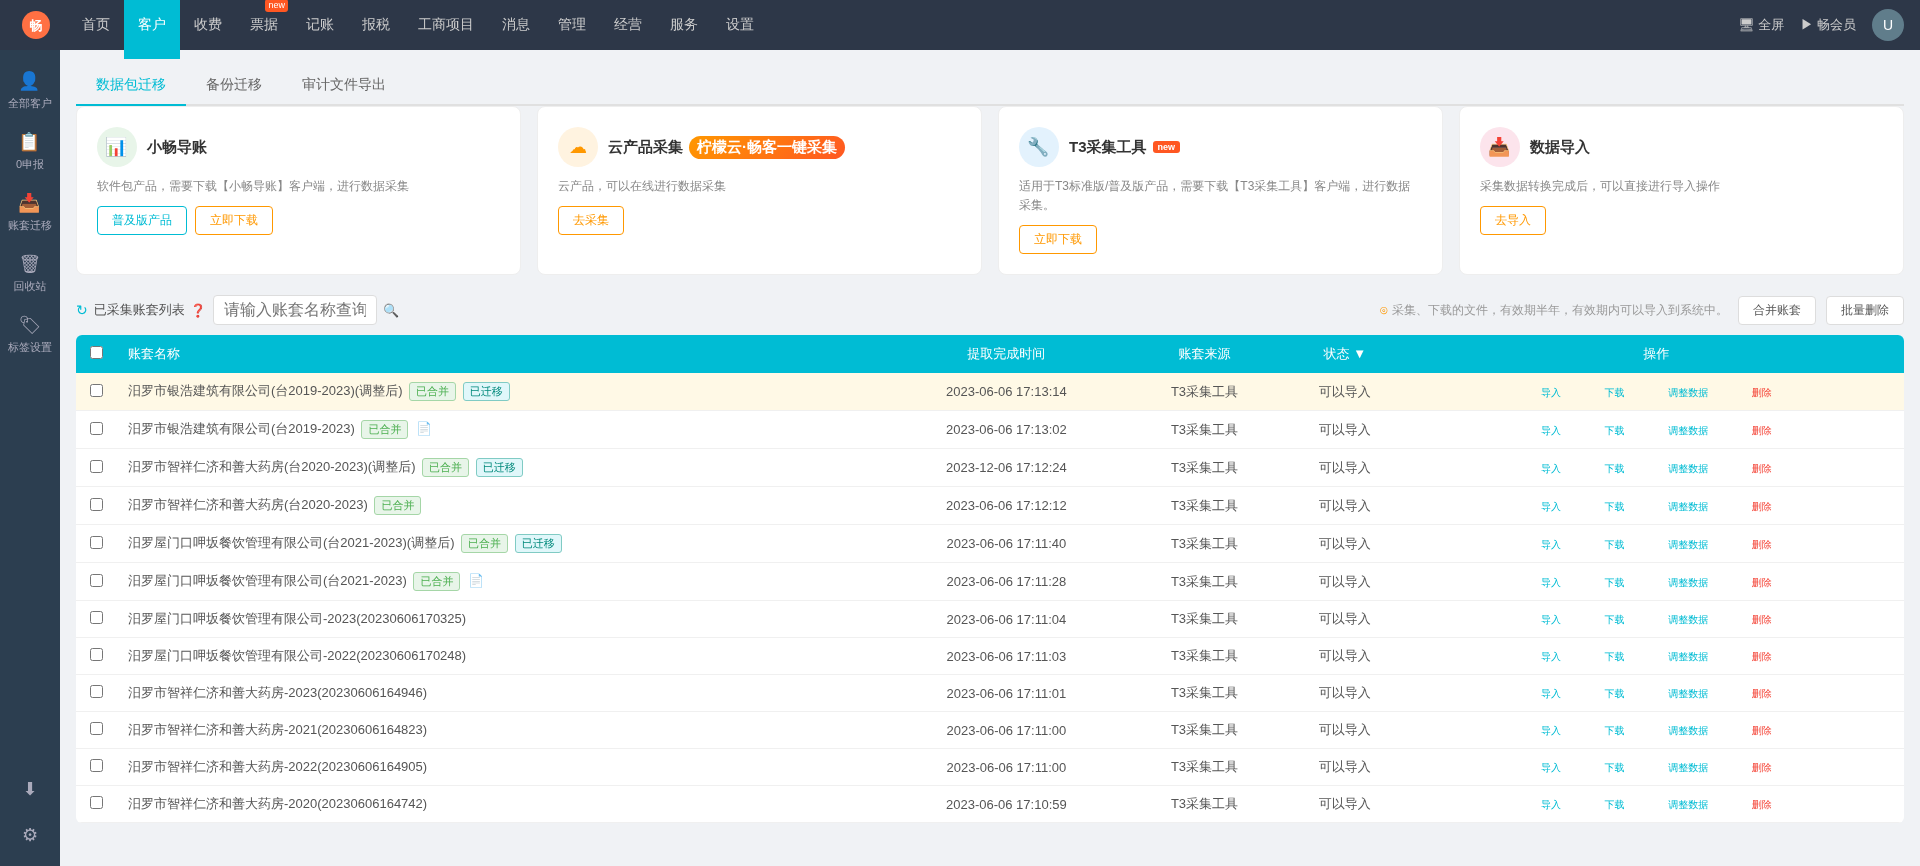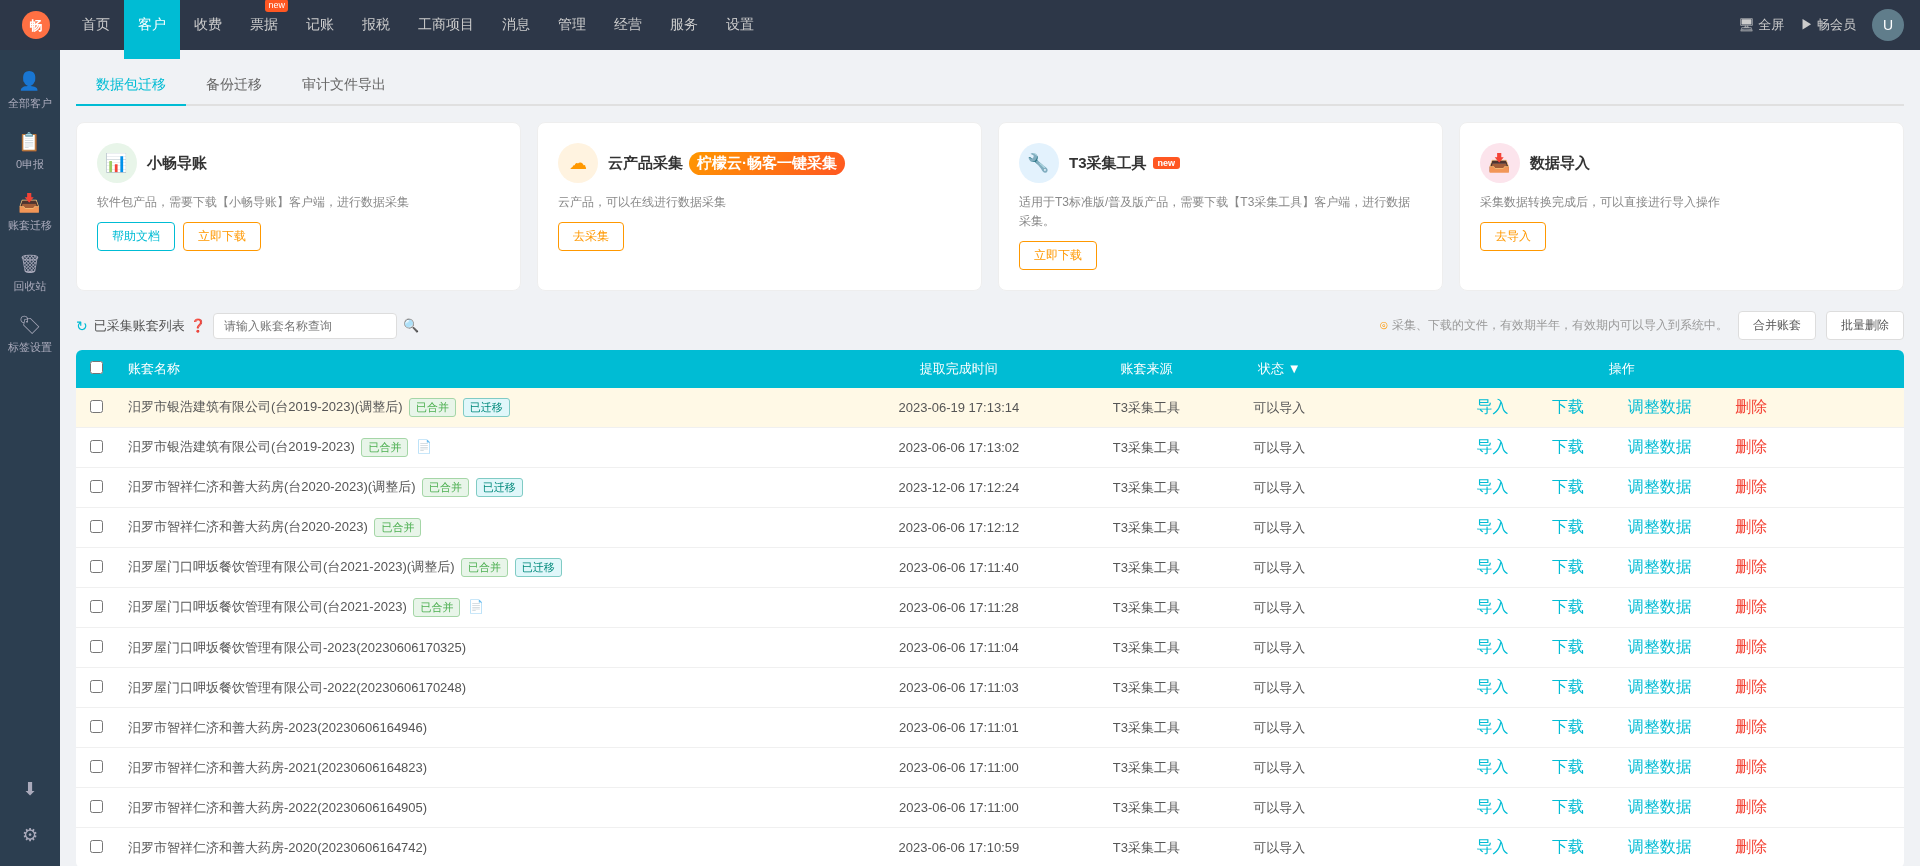--- a/index.html
+++ b/index.html
@@ -116,21 +116,20 @@
       margin-left: 60px;
       padding: 16px;
       height: calc(866px - 50px);
       overflow-y: auto;
     }
 
     
     .tabs {
       display: flex;
       gap: 0;
-      margin-bottom: 16px;
       border-bottom: 2px solid #e0e0e0;
     }
     .tab {
       padding: 10px 20px;
       cursor: pointer;
       color: #666;
       font-size: 14px;
       border-bottom: 2px solid transparent;
       margin-bottom: -2px;
     }
@@ -237,22 +236,22 @@
     .table-toolbar-right {
       margin-left: auto;
       display: flex;
       align-items: center;
       gap: 10px;
     }
     .search-box {
       border: 1px solid #ddd;
       border-radius: 4px;
       padding: 5px 10px;
-      font-size: 12px;
-      width: 184px;
+      font-size: 16px;
+      width: 164px;
       outline: none;
     }
     .hint-text {
       font-size: 12px;
       color: #999;
     }
     .hint-text .orange { color: #ff9800; }
     .btn-action {
       padding: 5px 14px;
       border-radius: 4px;
@@ -292,21 +291,21 @@
     .data-table tbody td {
       padding: 9px 12px;
       color: #555;
       text-align: center;
     }
     .data-table tbody td:nth-child(2) { text-align: left; }
     .data-table .action-link {
       color: #00bcd4;
       cursor: pointer;
       margin: 0 20px;
-      font-size: 16px;
+      font-size: 10px;
     }
     .data-table .action-link.red { color: #f44336; }
     .tag {
       display: inline-block;
       padding: 1px 6px;
       border-radius: 3px;
       font-size: 11px;
       margin-left: 3px;
     }
     .tag.green { background: #e8f5e9; color: #4caf50; border: 1px solid #a5d6a7; }
@@ -397,21 +396,21 @@
 
   <div class="card-row">
 
     <div class="card">
       <div class="card-header">
         <div class="card-icon green">📊</div>
         <div class="card-title">小畅导账</div>
       </div>
       <div class="card-desc">软件包产品，需要下载【小畅导账】客户端，进行数据采集</div>
       <div class="card-actions">
-        <button class="btn-outline teal">帮助文档</button>
+        <button class="btn-outline teal">普及版产品</button>
         <button class="btn-outline">立即下载</button>
       </div>
     </div>
 
     <div class="card">
       <div class="card-header">
         <div class="card-icon orange">☁</div>
         <div class="card-title">
           云产品采集
           <span class="promo-badge">柠檬云·畅客一键采集</span>
@@ -474,21 +473,21 @@
         <th>提取完成时间</th>
         <th>账套来源</th>
         <th>状态 ▼</th>
         <th>操作</th>
       </tr>
     </thead>
     <tbody id="table-body">
     <tr class="highlighted">
           <td><input type="checkbox" style=""></td>
           <td>汨罗市银浩建筑有限公司(台2019-2023)(调整后) <span class="tag green">已合并</span> <span class="tag teal">已迁移</span></td>
-          <td>2023-06-19 17:13:14</td>
+          <td>2023-06-06 17:13:14</td>
           <td>T3采集工具</td>
           <td>可以导入</td>
           <td>
     <span class="action-link">导入</span>
     <span class="action-link">下载</span>
     <span class="action-link">调整数据</span>
     <span class="action-link red">删除</span>
   </td>
         </tr>
         <tr>

